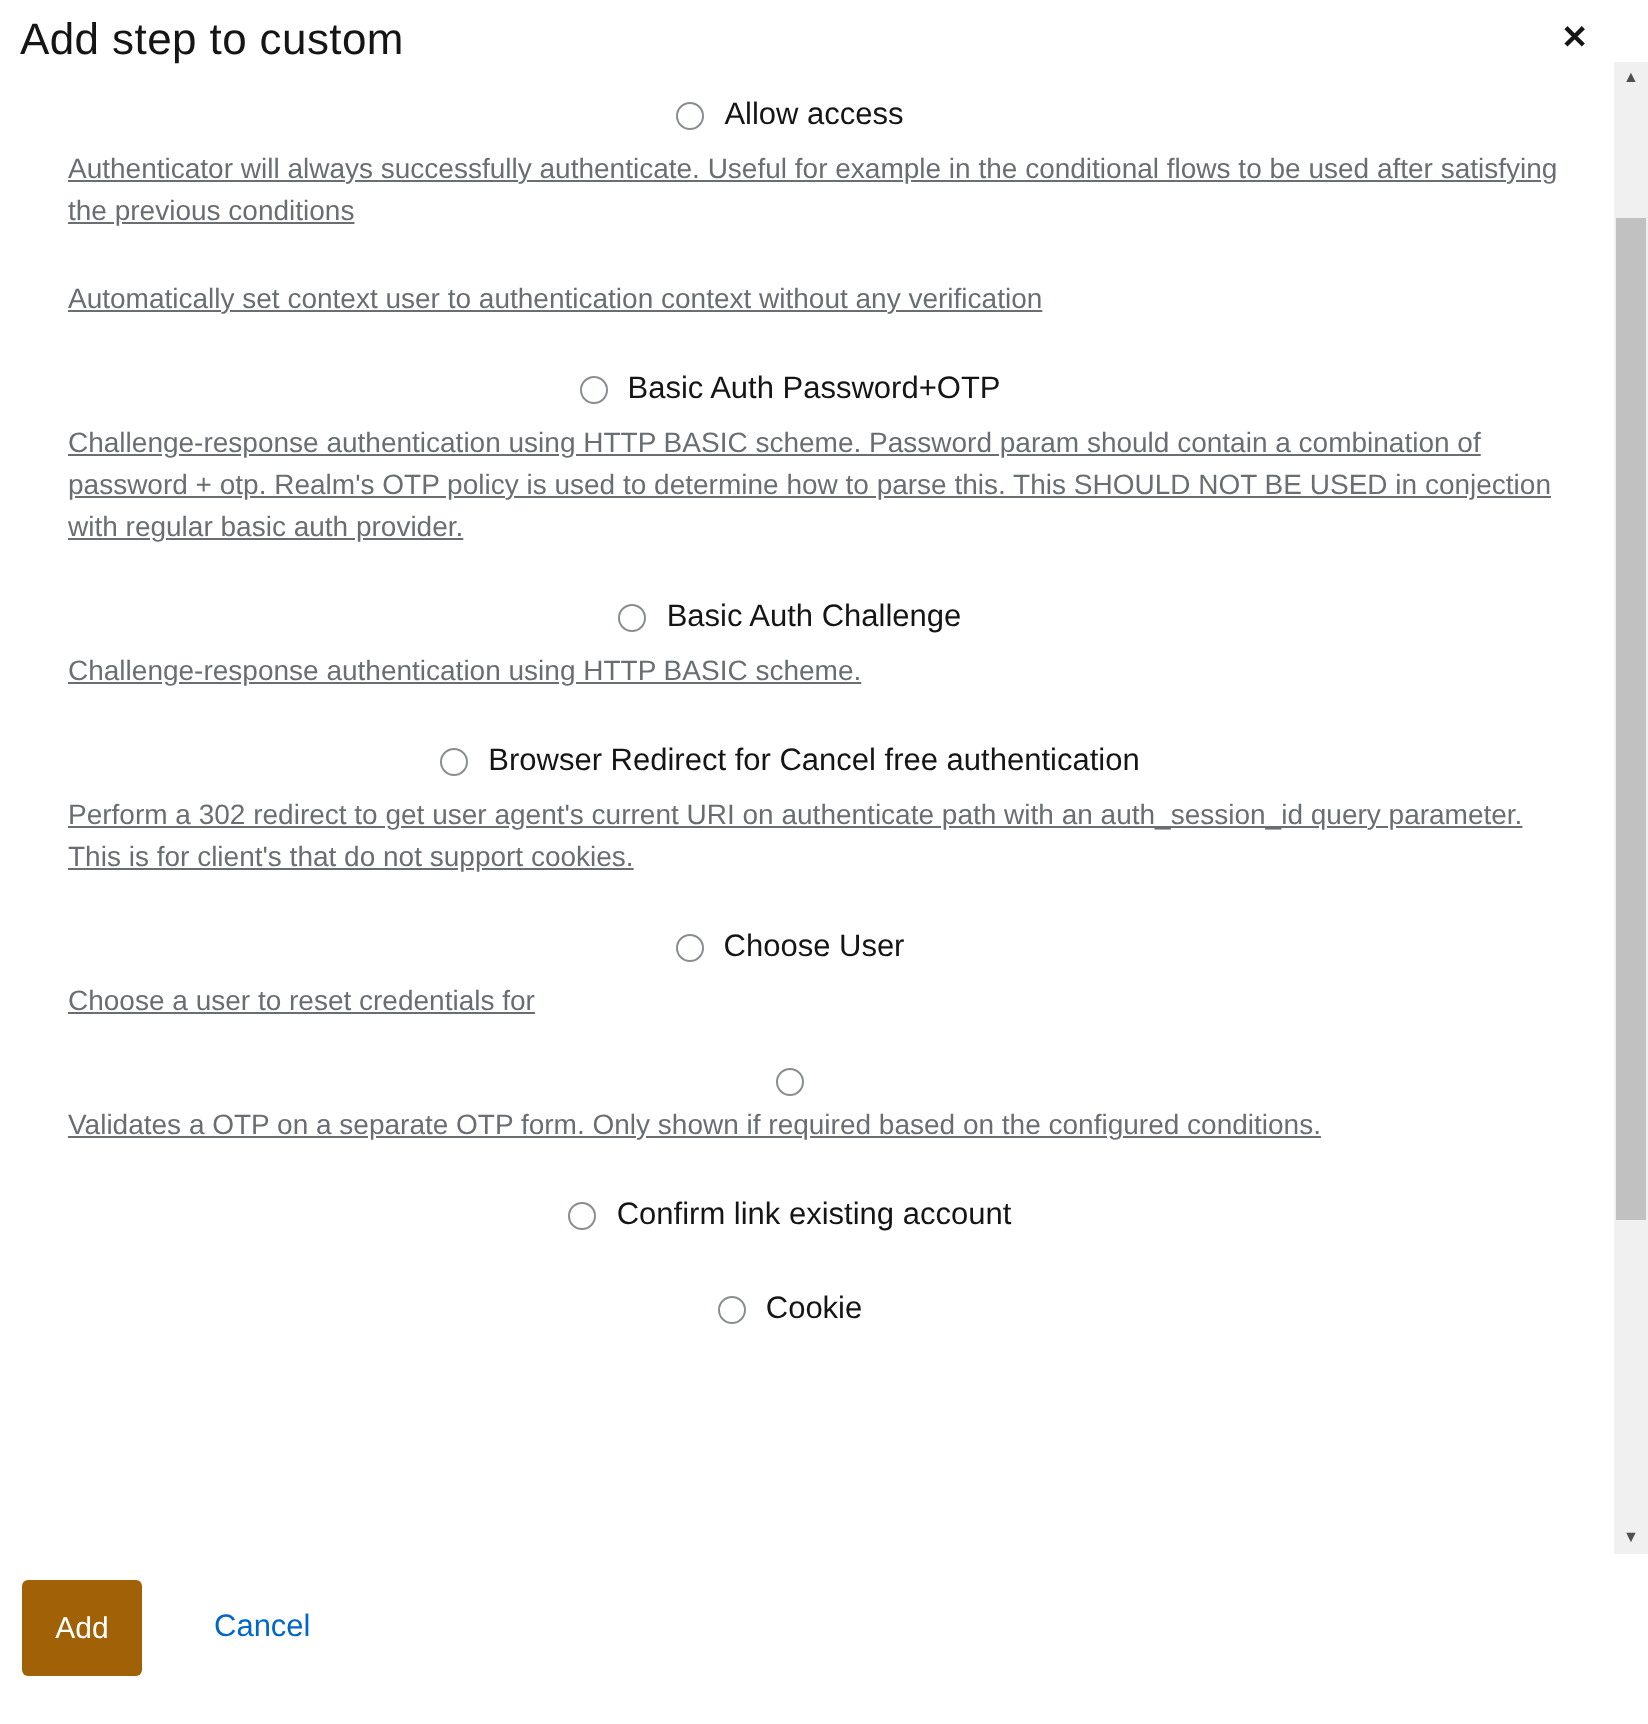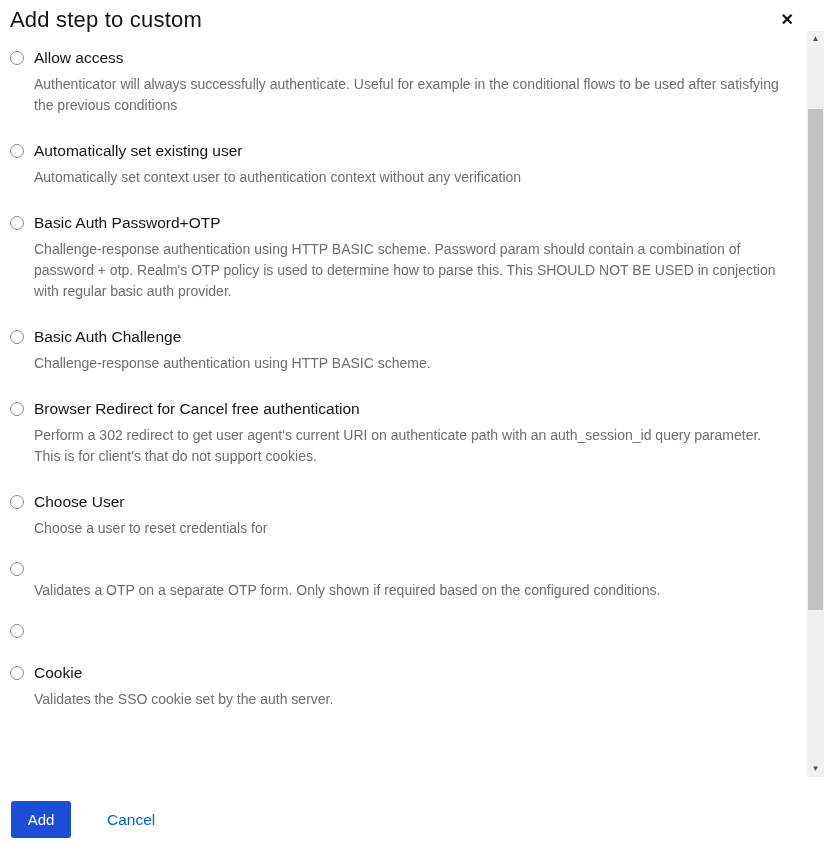--- a/index.html
+++ b/index.html
@@ -12,30 +12,30 @@
   .modal-header { position: absolute; top: 4px; left: 10px; right: 26px;
                   display: flex; align-items: flex-end; justify-content: space-between; }
   .modal-title { font-size: 22px; line-height: 28px; font-weight: 400; color: #151515; letter-spacing: 0.2px; }
   .close-btn { background: none; border: none; cursor: pointer; font-size: 16px; font-weight: 700;
                color: #151515; line-height: 24px; padding: 2px 4px; margin-top: 2px; }
 
   
   .option-list { position: absolute; top: 46px; left: 10px; width: 770px; overflow: hidden; height: 732px; }
 
   .option { margin-bottom: 23px; }
-  .option-head { display: flex; align-items: center; gap: 10px; cursor: pointer; }
+  .option-head { display: flex; align-items: center; gap: 10px; cursor: pointer; justify-content: center; }
   .radio { appearance: none; -webkit-appearance: none; width: 14px; height: 14px; flex: 0 0 14px;
            border: 1px solid #8a8d90; border-radius: 50%; background: #fff; margin: 0; cursor: pointer; }
   .option-title { font-size: 15.5px; line-height: 24px; color: #151515; font-weight: 400; }
-  .option-desc { margin: 4px 0 0 24px; font-size: 14px; line-height: 21px; color: #6a6e73; max-width: 746px; }
+  .option-desc { margin: 4px 0 0 24px; font-size: 14px; line-height: 21px; color: #6a6e73; max-width: 746px; text-decoration: underline; }
 
   
   .modal-footer { position: absolute; left: 11px; bottom: 24px; display: flex; align-items: center; }
-  .add-btn { background: #1d4ed8; color: #ffffff; border: none; border-radius: 3px;
-             width: 60px; height: 37px; font-size: 15px; font-family: "Liberation Sans", sans-serif;
+  .add-btn { background: #a16207; color: #ffffff; border: none; border-radius: 3px;
+             width: 60px; height: 48px; font-size: 15px; font-family: "Liberation Sans", sans-serif;
              cursor: pointer; }
   .cancel-btn { background: none; border: none; color: #0066cc; font-size: 15.5px; margin-left: 36px;
                 font-family: "Liberation Sans", sans-serif; cursor: pointer; }
 
   
   .scrollbar { position: absolute; top: 31px; right: 0; width: 17px; height: 746px; background: #f0f0f0; }
   .scroll-arrow { position: absolute; left: 0; width: 17px; height: 16px; text-align: center;
                   font-size: 8px; line-height: 16px; color: #505050; cursor: pointer; user-select: none; }
   .scroll-arrow.up { top: 0; }
   .scroll-arrow.down { bottom: 0; }
@@ -56,24 +56,20 @@
 
     <div class="option">
       <label class="option-head">
         <input type="radio" name="step" class="radio" style="">
         <span class="option-title">Allow access</span>
       </label>
       <div class="option-desc">Authenticator will always successfully authenticate. Useful for example in the conditional flows to be used after satisfying the previous conditions</div>
     </div>
 
     <div class="option">
-      <label class="option-head">
-        <input type="radio" name="step" class="radio" style="">
-        <span class="option-title">Automatically set existing user</span>
-      </label>
       <div class="option-desc">Automatically set context user to authentication context without any verification</div>
     </div>
 
     <div class="option">
       <label class="option-head">
         <input type="radio" name="step" class="radio" style="">
         <span class="option-title">Basic Auth Password+OTP</span>
       </label>
       <div class="option-desc">Challenge-response authentication using HTTP BASIC scheme. Password param should contain a combination of password + otp. Realm's OTP policy is used to determine how to parse this. This SHOULD NOT BE USED in conjection with regular basic auth provider.</div>
     </div>
@@ -105,29 +101,29 @@
     <div class="option">
       <label class="option-head">
         <input type="radio" name="step" class="radio" style="">
       </label>
       <div class="option-desc">Validates a OTP on a separate OTP form. Only shown if required based on the configured conditions.</div>
     </div>
 
     <div class="option">
       <label class="option-head">
         <input type="radio" name="step" class="radio" style="">
+        <span class="option-title">Confirm link existing account</span>
       </label>
     </div>
 
     <div class="option">
       <label class="option-head">
         <input type="radio" name="step" class="radio" style="">
         <span class="option-title">Cookie</span>
       </label>
-      <div class="option-desc">Validates the SSO cookie set by the auth server.</div>
     </div>
 
   </div>
 
   <div class="scrollbar">
     <div class="scroll-arrow up">▲</div>
     <div class="scroll-thumb"></div>
     <div class="scroll-arrow down">▼</div>
   </div>
 

